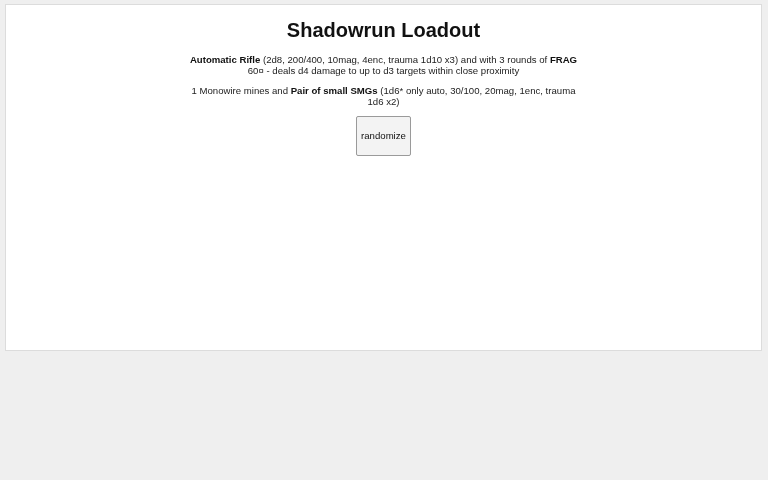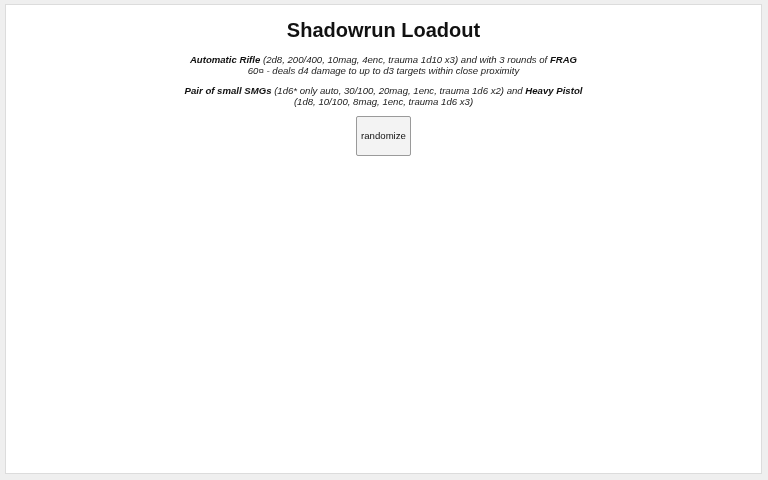--- a/index.html
+++ b/index.html
@@ -8,21 +8,21 @@
       width: 768px;
       height: 480px;
       background: #efefef;
       overflow: hidden;
     }
     .frame {
       position: absolute;
       left: 5px;
       top: 4px;
       width: 757px;
-      height: 470px;
+      height: 347px;
       background: #ffffff;
       border: 1px solid #dcdcdc;
       box-sizing: border-box;
     }
     .content {
       width: 400px;
       margin: 0 auto;
       text-align: center;
       font-family: "Liberation Sans", sans-serif;
       color: #222;
@@ -32,21 +32,20 @@
       font-size: 20px;
       font-weight: bold;
       margin: 13px 0 12px 0;
       line-height: 24px;
       color: #111;
     }
     .entry {
       font-size: 9.6px;
       line-height: 11px;
       margin: 0 0 9px 0;
-      font-style: italic;
     }
     .entry b {
       font-weight: bold;
       color: #111;
     }
     .btn-row {
       margin-top: 4px;
     }
     button {
       font-family: "Liberation Sans", sans-serif;
@@ -65,24 +64,24 @@
 
 <div class="frame">
   <div class="content">
     <h1>Shadowrun Loadout</h1>
 
     <p class="entry">
       <b>Automatic Rifle</b><span> (2d8, 200/400, 10mag, 4enc, trauma 1d10 x3) and with 3 rounds of </span><b>FRAG</b><span> 60¤ - deals d4 damage to up to d3 targets within close proximity</span>
     </p>
 
 
+    <p class="entry">
+      <span>1 Monowire mines and </span><b>Pair of small SMGs</b><span> (1d6* only auto, 30/100, 20mag, 1enc, trauma 1d6 x2)</span>
+    </p>
 
 
 
-    <p class="entry">
-      <b>Pair of small SMGs</b><span> (1d6* only auto, 30/100, 20mag, 1enc, trauma 1d6 x2) and </span><b>Heavy Pistol</b><span> (1d8, 10/100, 8mag, 1enc, trauma 1d6 x3)</span>
-    </p>
 
     <div class="btn-row">
       <button>randomize</button>
     </div>
   </div>
 </div>
 
 </body></html>

